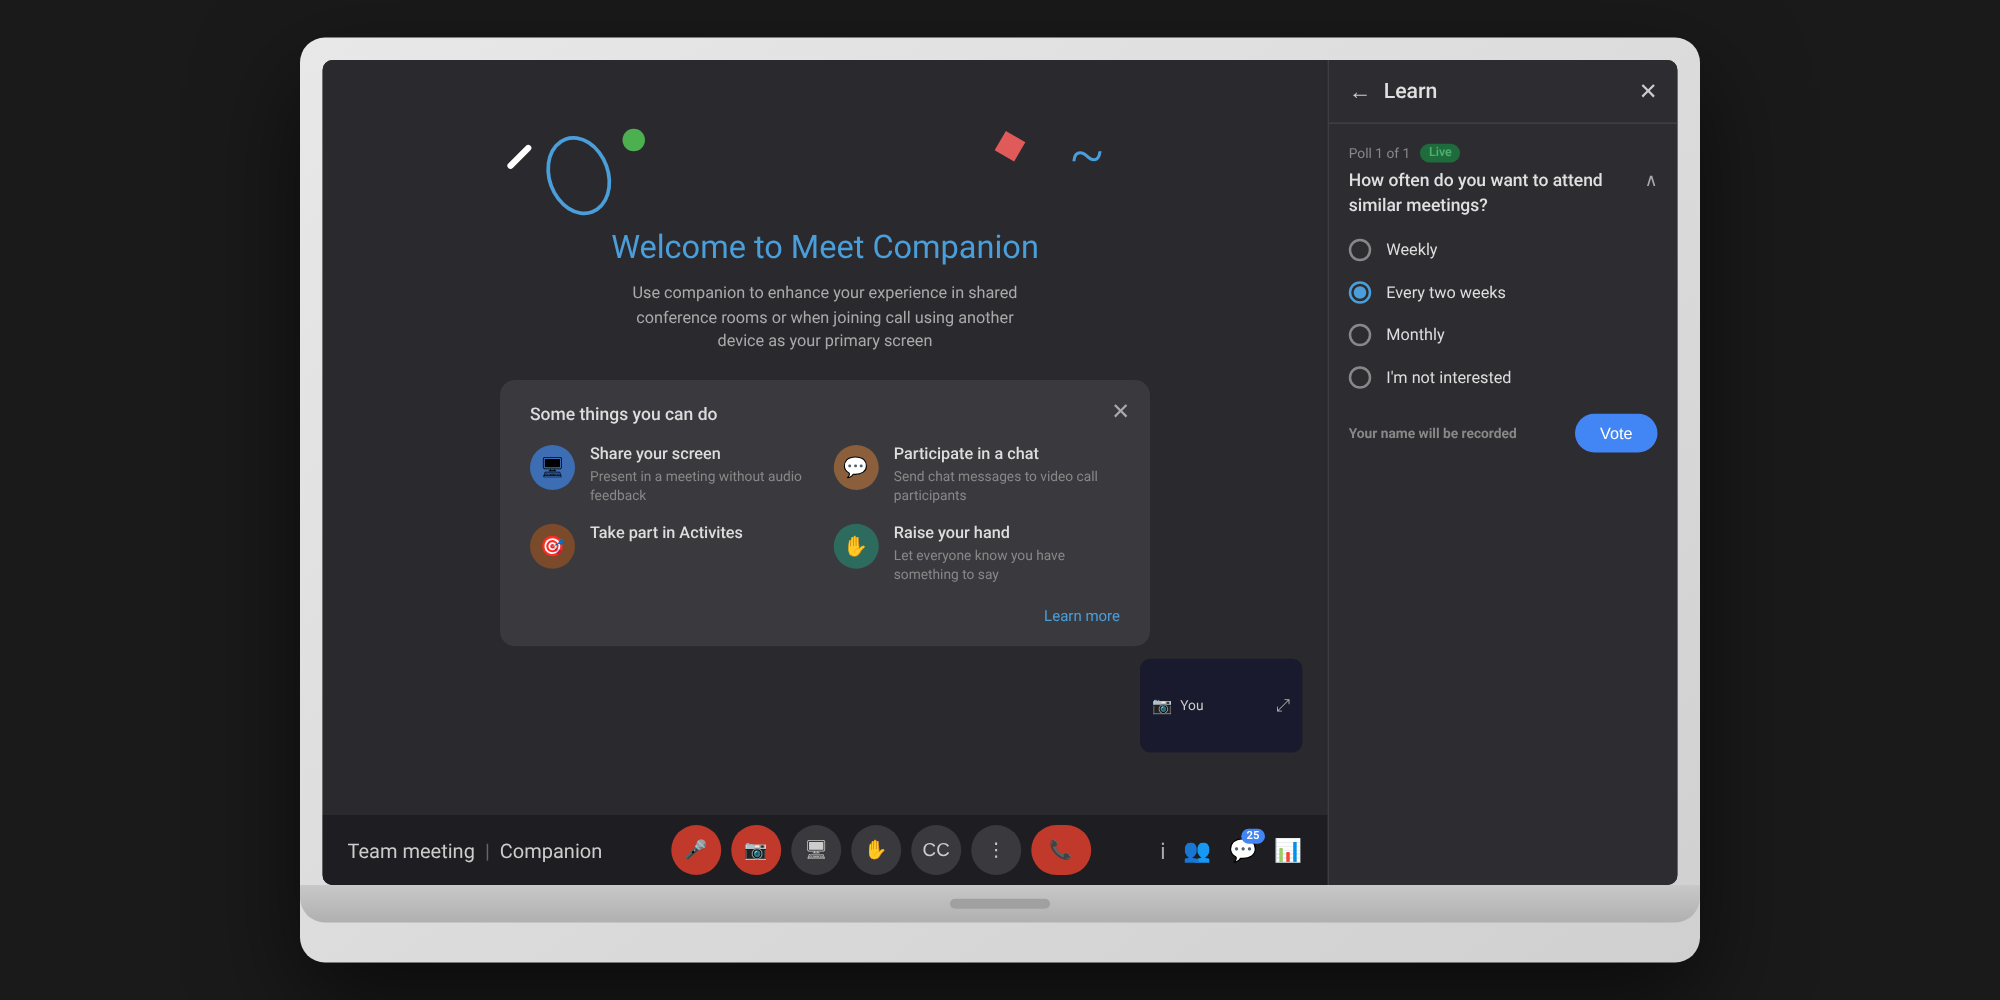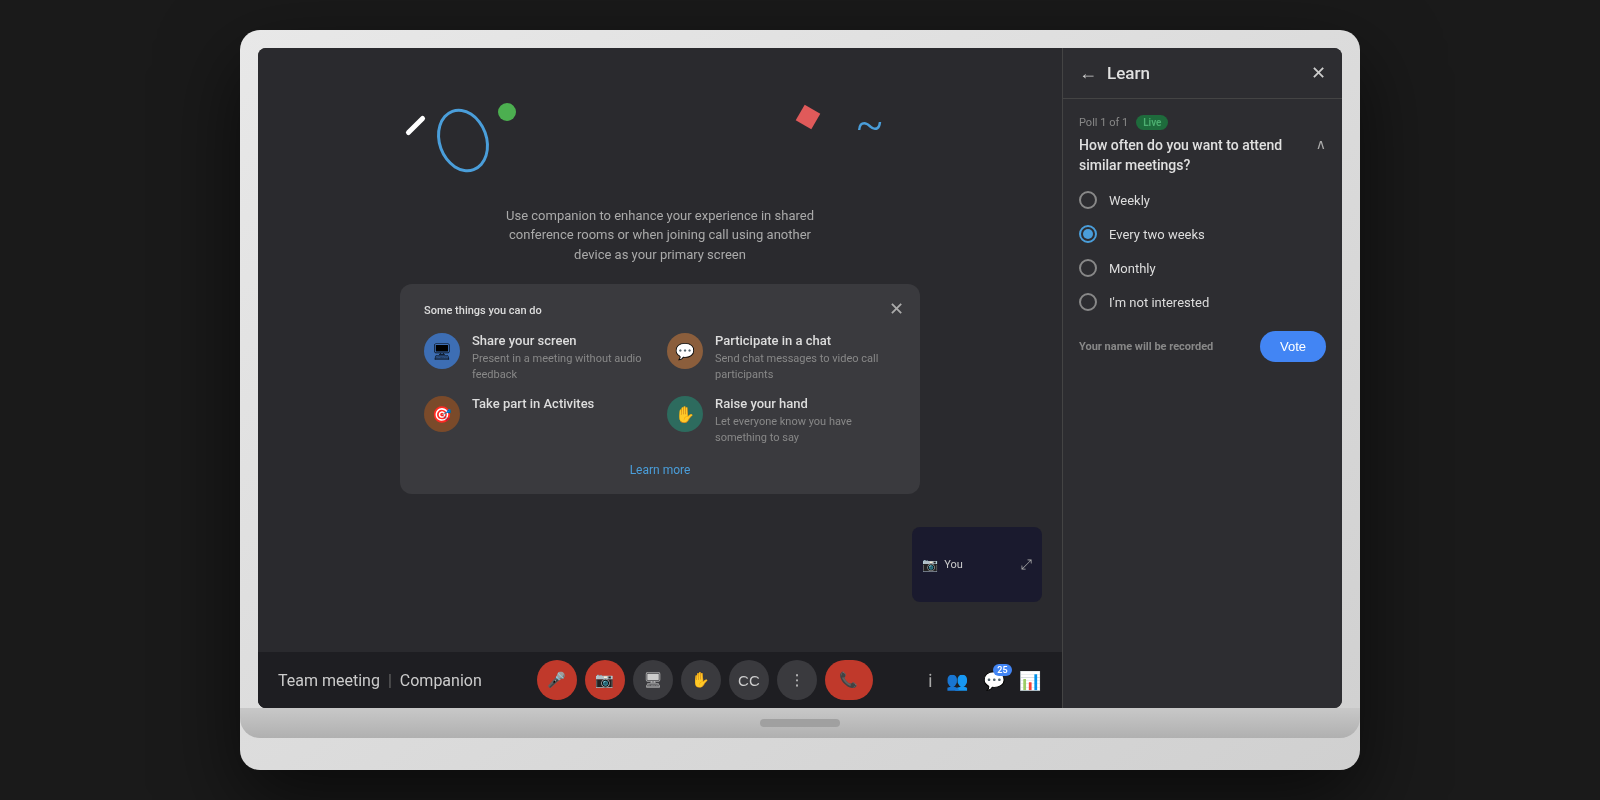--- a/index.html
+++ b/index.html
@@ -165,21 +165,21 @@
       background: #3a3a3e;
       border-radius: 12px;
       padding: 20px 24px 16px;
       width: 520px;
       margin-top: 20px;
       position: relative;
       z-index: 2;
     }
 
     .things-title {
-      font-size: 11px;
+      font-size: 14px;
       color: #ddd;
       margin-bottom: 16px;
       font-weight: 500;
     }
 
     .close-btn {
       position: absolute;
       top: 16px;
       right: 16px;
       background: none;
@@ -224,21 +224,21 @@
       margin-bottom: 3px;
     }
 
     .thing-text p {
       font-size: 11px;
       color: #888;
       line-height: 1.4;
     }
 
     .learn-more {
-      text-align: center;
+      text-align: right;
       margin-top: 14px;
     }
     .learn-more a {
       color: #4a9eda;
       font-size: 12px;
       text-decoration: none;
       cursor: pointer;
     }
 
     
@@ -492,20 +492,21 @@
         <div class="welcome-area">
 
           <div class="deco deco-oval"></div>
           <div class="deco deco-slash-top-left"></div>
           <div class="deco deco-yellow"></div>
           <div class="deco deco-green-dot"></div>
           <div class="deco deco-pink-rect"></div>
           <div class="deco deco-slash-right"></div>
           <div class="deco deco-wave" style="font-family:cursive;">~</div>
 
+          <h1 class="welcome-title">Welcome to Meet Companion</h1>
           <p class="welcome-subtitle">Use companion to enhance your experience in shared conference rooms or when joining call using another device as your primary screen</p>
 
           <div class="things-card">
             <div class="things-title">Some things you can do</div>
             <button class="close-btn">✕</button>
             <div class="things-grid">
 
               <div class="thing-item">
                 <div class="thing-icon blue">🖥</div>
                 <div class="thing-text">

